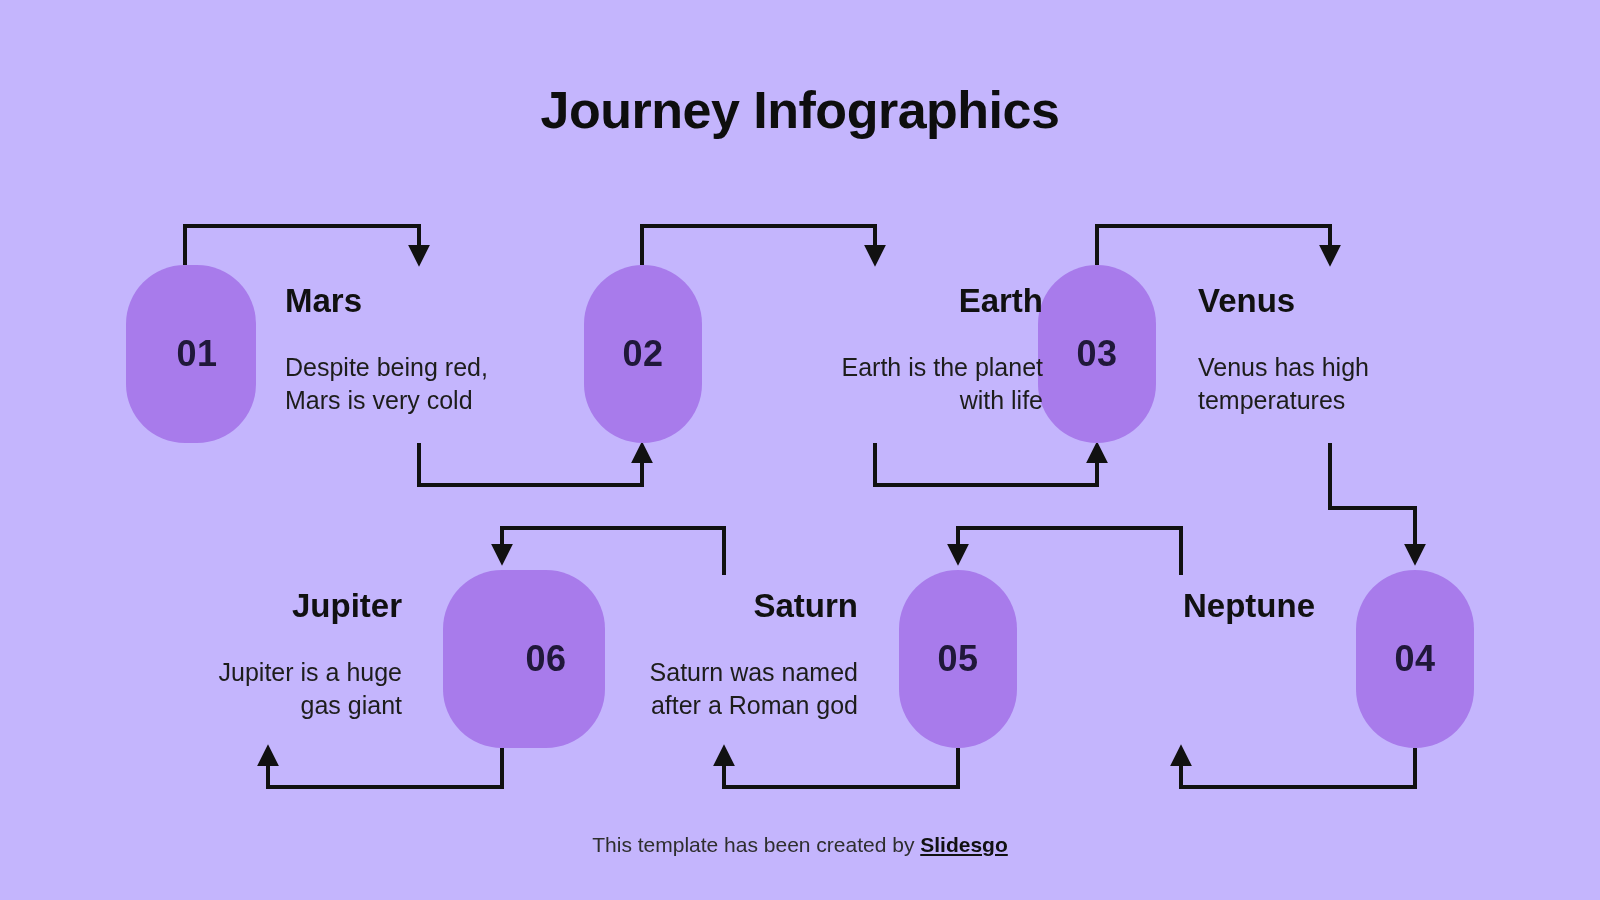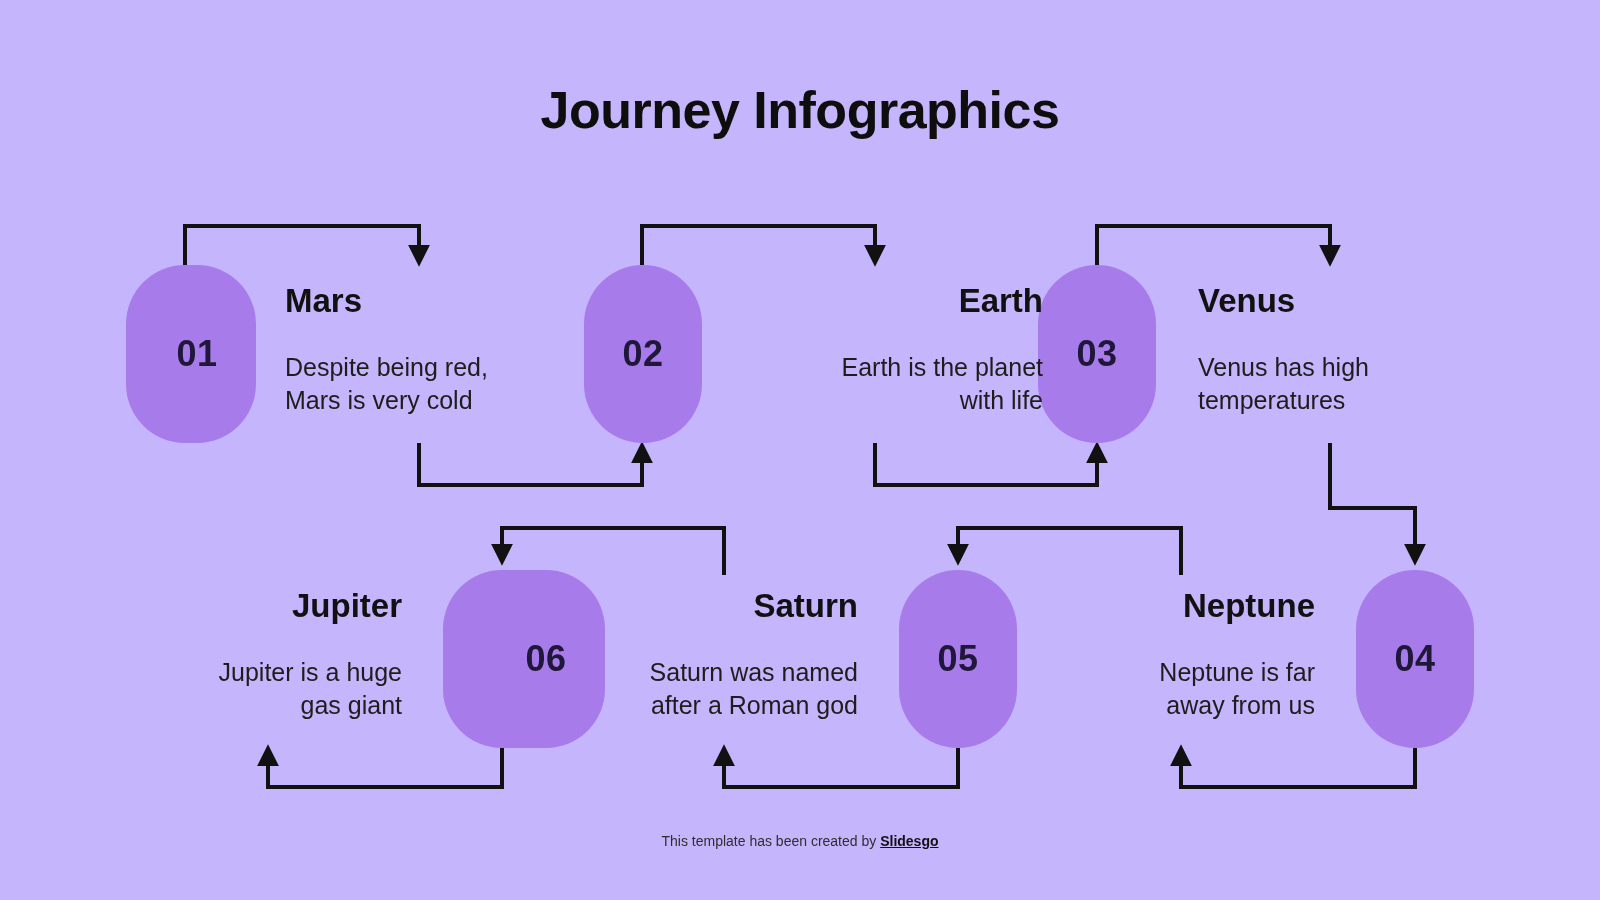--- a/index.html
+++ b/index.html
@@ -31,21 +31,21 @@
   .tb p{margin:0;font-size:25px;line-height:33px;color:var(--ink);}
   .tb-mars{left:285px;top:281px;}
   .tb-earth{left:743px;top:281px;text-align:right;}
   .tb-venus{left:1198px;top:281px;}
   .tb-right{text-align:right;}
   .tb-jupiter{right:1198px;top:586px;}
   .tb-saturn{right:742px;top:586px;}
   .tb-neptune{right:285px;top:586px;}
   .footer{
     position:absolute;left:0;right:0;top:833px;margin:0;text-align:center;
-    font-size:14px;color:#2E2E2E;
+    font-size:21px;color:#2E2E2E;
   }
   .footer .brand{font-weight:bold;color:#111111;text-decoration:underline;cursor:pointer;}
 </style>
 </head>
 <body>
 
 <div class="slide" style="--pill: #A87BEB; --line: #111111; --num: #20183A; --ink: #1D1D1B;">
 
   <h1 class="title">Journey Infographics</h1>
 
@@ -102,21 +102,20 @@
   <div class="tb tb-right tb-jupiter">
     <h2>Jupiter</h2>
     <p><span>Jupiter is a huge</span><br><span>gas giant</span></p>
   </div>
   <div class="tb tb-right tb-saturn">
     <h2>Saturn</h2>
     <p><span>Saturn was named</span><br><span>after a Roman god</span></p>
   </div>
   <div class="tb tb-right tb-neptune">
     <h2>Neptune</h2>
-    <p><span>Neptune is far</span><br><span>away from us</span></p>
   </div>
 
   <p class="footer">
     <span>This template has been created by</span>
     <a class="brand">Slidesgo</a>
   </p>
 
 </div>
 
 </body></html>

